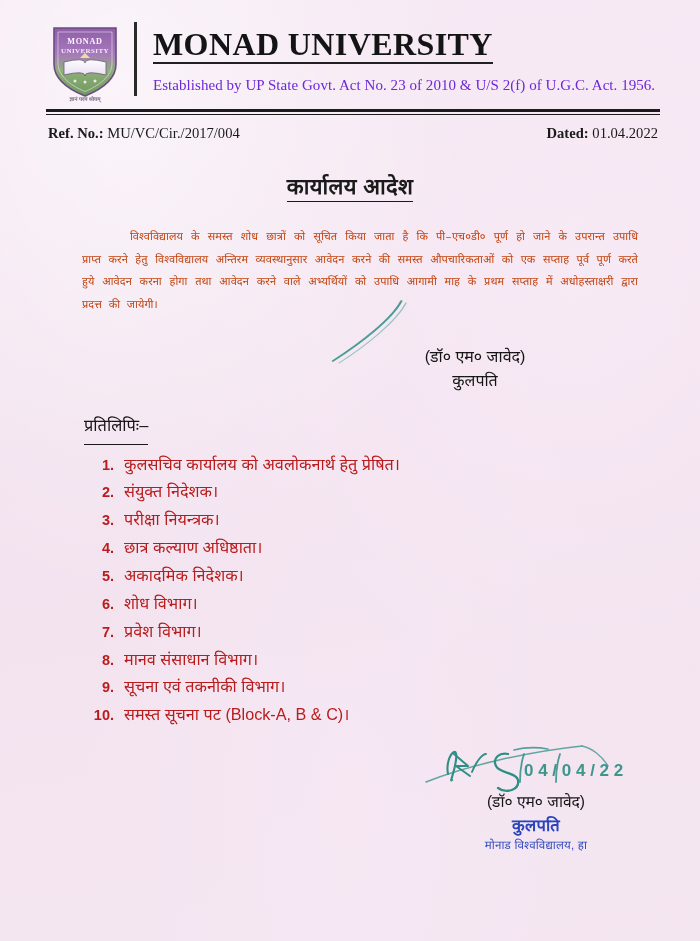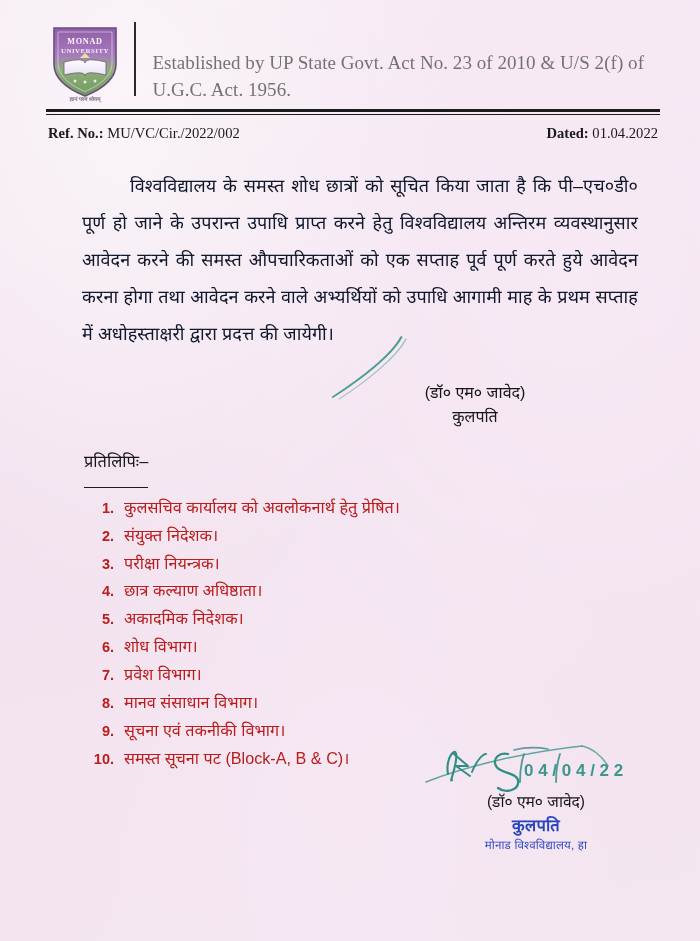--- a/index.html
+++ b/index.html
@@ -30,21 +30,21 @@
 
   .page {
     position: absolute;
     inset: 0;
     padding: 0;
   }
 
   
   .letterhead {
     display: flex;
-    align-items: flex-end;
+    align-items: center;
     padding: 18px 34px 0 46px;
   }
   .crest {
     width: 78px;
     height: 84px;
     flex: 0 0 78px;
     position: relative;
     margin-top: 2px;
   }
   .crest svg { display: block; }
@@ -66,24 +66,24 @@
     font-size: 32px;
     font-weight: 700;
     letter-spacing: 0.4px;
     line-height: 1.05;
     color: #141414;
     border-bottom: 2px solid #202020;
     display: inline-block;
     padding-bottom: 1px;
   }
   .univ-sub {
-    font-size: 19px;
+    font-size: 15px;
     line-height: 1.42;
-    color: #737373;
-    margin-top: 4px;
+    color: #6d28d9;
+    margin-top: 11px;
     letter-spacing: 0.05px;
   }
 
   .rule-wrap {
     margin: 5px 40px 0 46px;
   }
   .rule-thick {
     height: 3px;
     background: #1c1c1c;
   }
@@ -114,26 +114,26 @@
     font-size: 22px;
     font-weight: 700;
     border-bottom: 1.6px solid #1a1a1a;
     padding-bottom: 2px;
     letter-spacing: 0.3px;
   }
 
   
   .body-text {
     margin: 26px 62px 0 82px;
-    font-family: Liberation Sans, sans-serif;
-    font-size: 18px;
+    font-family: Liberation Mono, monospace;
+    font-size: 11px;
     line-height: 2.05;
     text-align: justify;
     text-justify: inter-word;
-    color: #0f172a;
+    color: #c2410c;
     letter-spacing: 0.1px;
   }
   .body-text .indent { display: inline-block; width: 48px; }
 
   
   .sig-block-1 {
     margin-top: 28px;
     position: relative;
     text-align: center;
     font-family: "Liberation Sans", sans-serif;
@@ -159,21 +159,21 @@
 
   
   .copy-section {
     margin: 20px 0 0 84px;
     font-family: "Liberation Sans", sans-serif;
   }
   .copy-head {
     font-size: 16.4px;
     border-bottom: 1.4px solid #1a1a1a;
     display: inline-block;
-    padding-bottom: 15px;
+    padding-bottom: 8px;
     color: #151515;
   }
   ol.copy-list {
     margin: 6px 0 0 0;
     padding-left: 34px;
     font-size: 16.2px;
     line-height: 1.72;
     color: #b91c1c;
   }
   ol.copy-list li {
@@ -258,41 +258,45 @@
         <circle cx="29" cy="61" r="1.5" fill="#f4eefa" opacity="0.9"></circle>
         <circle cx="39" cy="62" r="1.5" fill="#f4eefa" opacity="0.9"></circle>
         <circle cx="49" cy="61" r="1.5" fill="#f4eefa" opacity="0.9"></circle>
         <text x="39" y="81" text-anchor="middle" font-family="Liberation Sans, sans-serif" font-size="5.4" font-weight="700" fill="#5f4a6e" opacity="0.8">ज्ञानं परमं ध्येयम्</text>
       </svg>
     </div>
 
     <div class="head-divider"></div>
 
     <div class="head-text">
+      <div class="univ-name">MONAD UNIVERSITY</div>
       <div class="univ-sub">Established by UP State Govt. Act No. 23 of 2010 &amp; U/S 2(f) of U.G.C. Act. 1956.</div>
     </div>
   </div>
 
   <div class="rule-wrap">
     <div class="rule-thick"></div>
     <div class="rule-gap"></div>
     <div class="rule-thin"></div>
   </div>
 
   <div class="ref-row">
     <div class="ref-no">
       <b>Ref. No.:</b>
-      <span>MU/VC/Cir./2022/002</span>
+      <span>MU/VC/Cir./2017/004</span>
     </div>
     <div class="ref-date">
       <b>Dated:</b>
       <span>01.04.2022</span>
     </div>
   </div>
 
+  <div class="order-title">
+    <span>कार्यालय आदेश</span>
+  </div>
 
   <div class="body-text">
     <span class="indent"></span><span>विश्वविद्यालय के समस्त शोध छात्रों को सूचित किया जाता है कि पी–एच०डी० पूर्ण हो जाने के उपरान्त उपाधि प्राप्त करने हेतु विश्वविद्यालय अन्तिरम व्यवस्थानुसार आवेदन करने की समस्त औपचारिकताओं को एक सप्ताह पूर्व पूर्ण करते हुये आवेदन करना होगा तथा आवेदन करने वाले अभ्यर्थियों को उपाधि आगामी माह के प्रथम सप्ताह में अधोहस्ताक्षरी द्वारा प्रदत्त की जायेगी।</span>
   </div>
 
   <div class="sig-block-1">
     <svg class="pen-stroke-1" viewBox="0 0 450 70" preserveAspectRatio="none">
       <path d="M258 2 C252 20 232 44 214 62" fill="none" stroke="#2f8f84" stroke-width="1.5" stroke-linecap="round" opacity="0.85"></path>
       <path d="M261 4 C255 22 236 46 218 64" fill="none" stroke="#3f9c90" stroke-width="0.9" stroke-linecap="round" opacity="0.5"></path>
     </svg>

